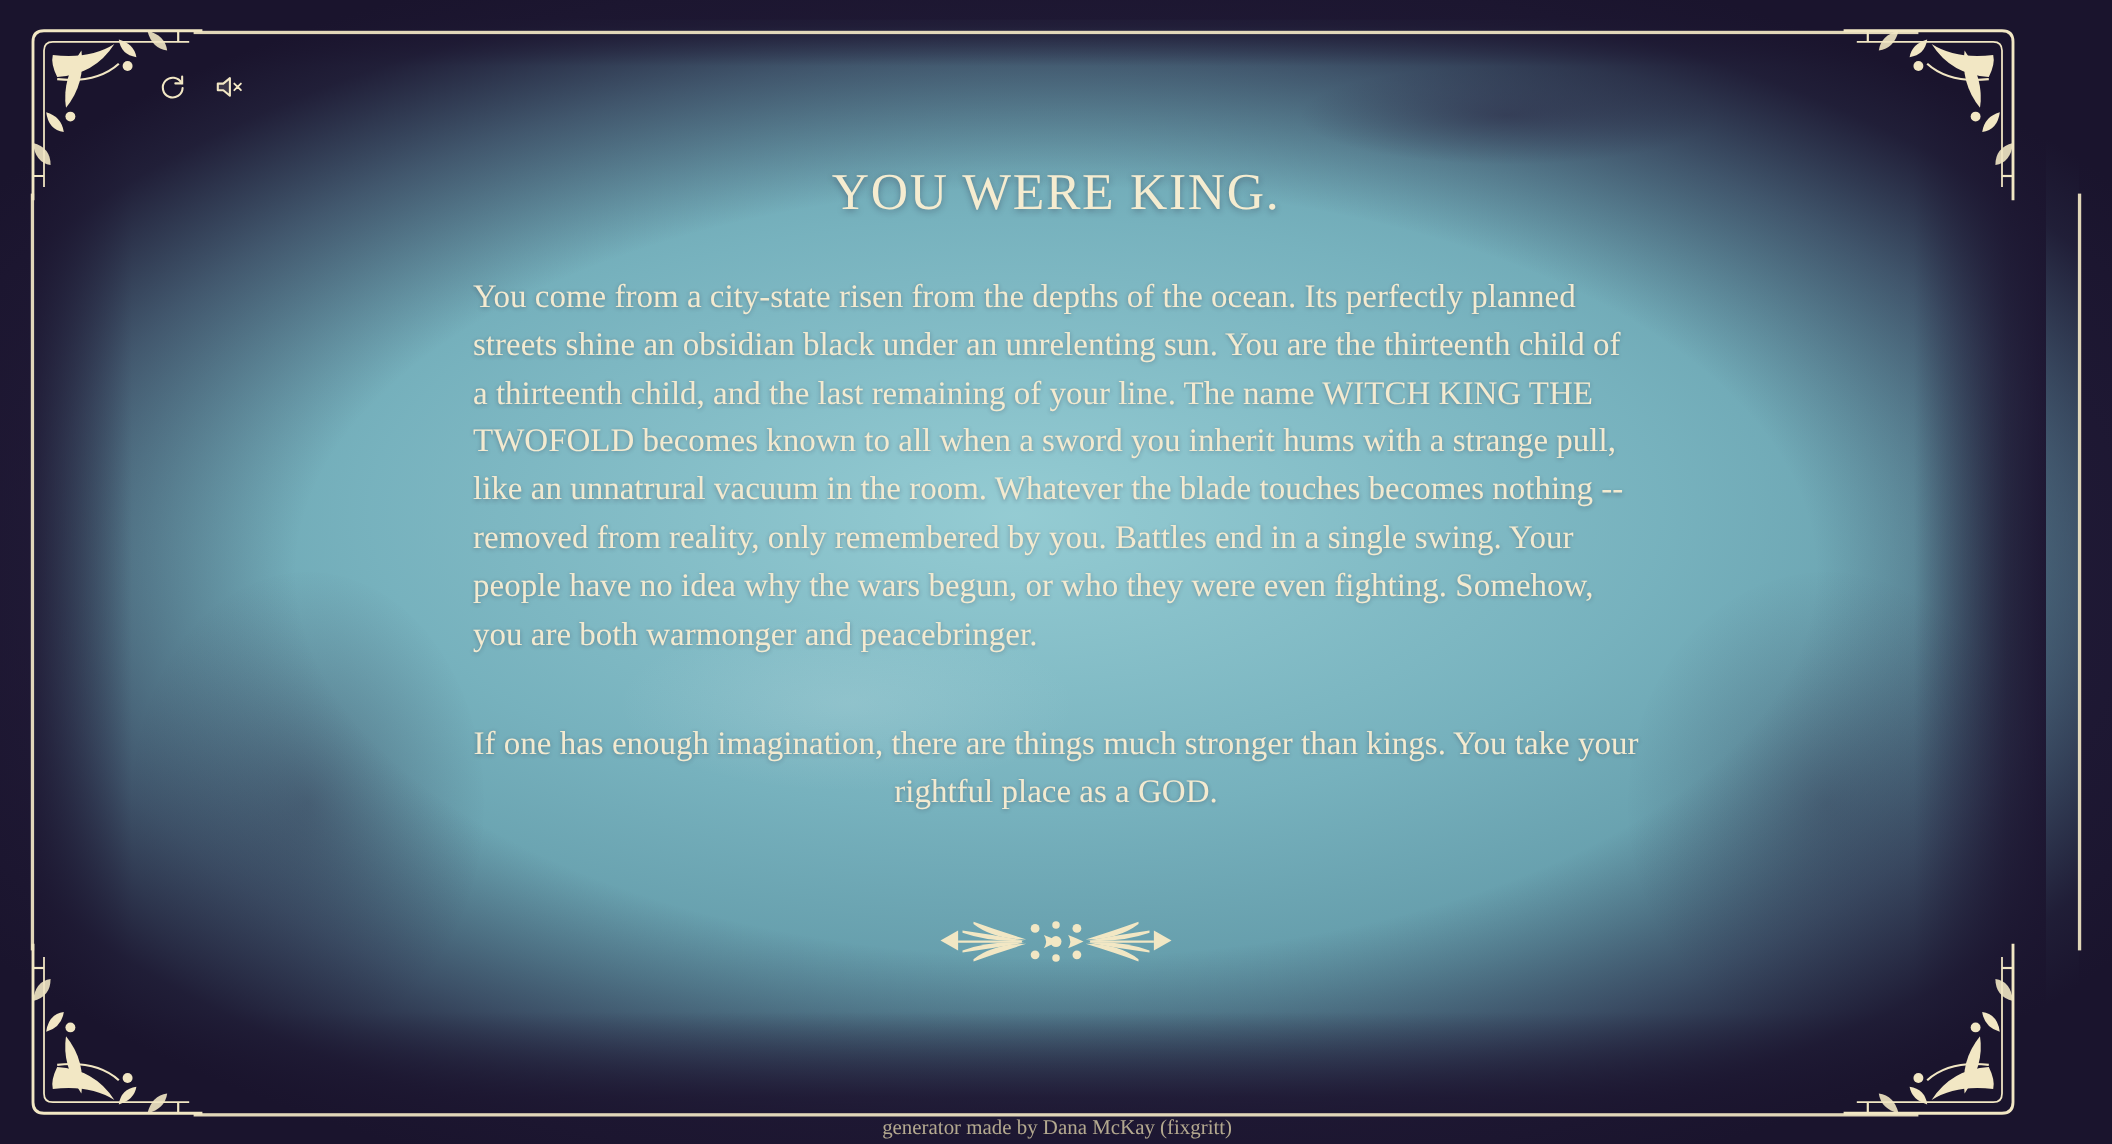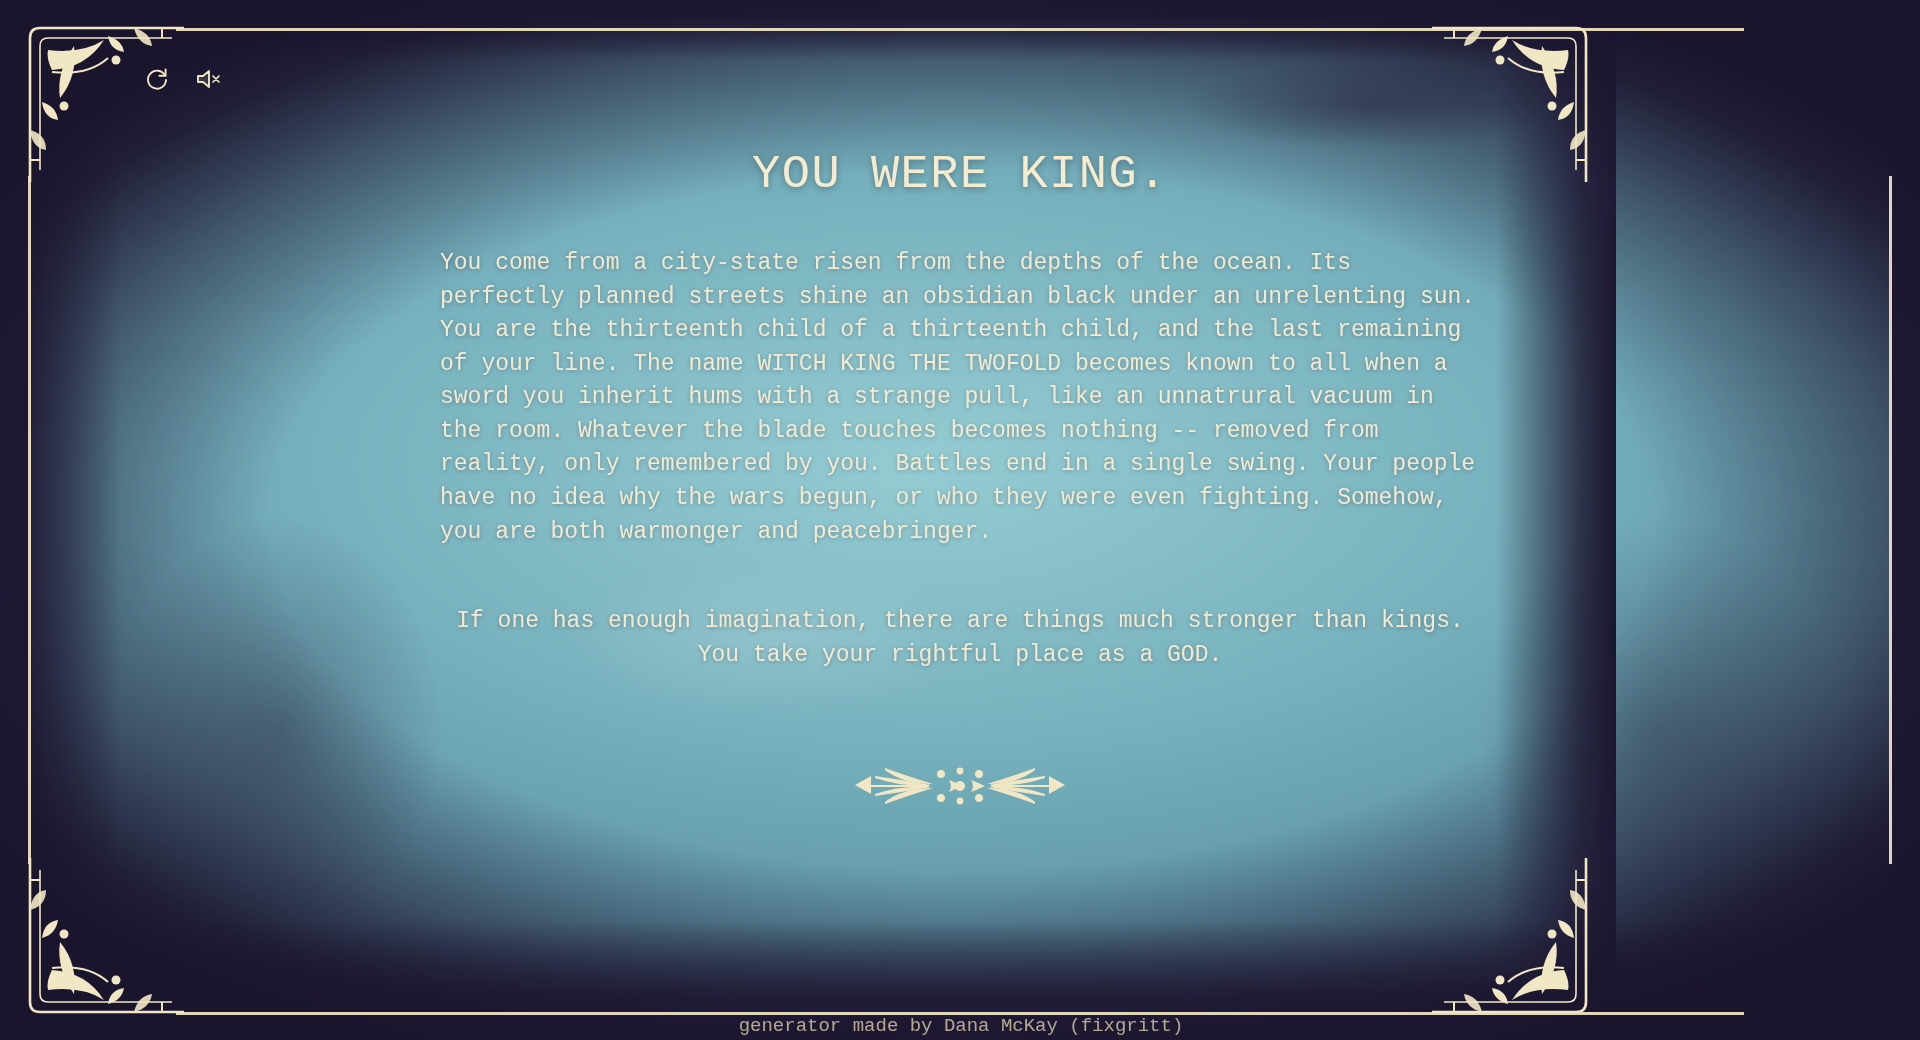--- a/index.html
+++ b/index.html
@@ -6,24 +6,24 @@
     margin: 0;
     padding: 0;
     background: #1b1630;
     width: 1920px;
     height: 1040px;
     overflow: hidden;
   }
 
   #stage {
     position: relative;
-    width: 1616px;
+    width: 1860px;
     height: 1040px;
     background: #221b38;
-    font-family: Liberation Mono, monospace;
+    font-family: Liberation Serif, serif;
   }
 
   
   .paper {
     position: absolute;
     left: 30px;
     top: 18px;
     width: 1860px;
     height: 1000px;
     background:
@@ -121,24 +121,24 @@
     margin-top: 148px;
     font-weight: normal;
     text-shadow: 0 2px 6px rgba(30,24,50,0.35);
   }
   .body-wrap {
     width: 1060px;
     margin: 46px auto 0 auto;
   }
   .para {
     color: #f3ead0;
-    font-size: 23px;
+    font-size: 30px;
     line-height: 1.46;
     text-shadow: 0 1px 4px rgba(30,24,50,0.3);
-    margin: 10px;
+    margin: 0;
   }
   .para + .para { margin-top: 56px; text-align: center; }
 
   .divider {
     margin: 82px auto 0 auto;
     width: 230px;
     color: #f2e7c4;
     display: block;
   }
 

